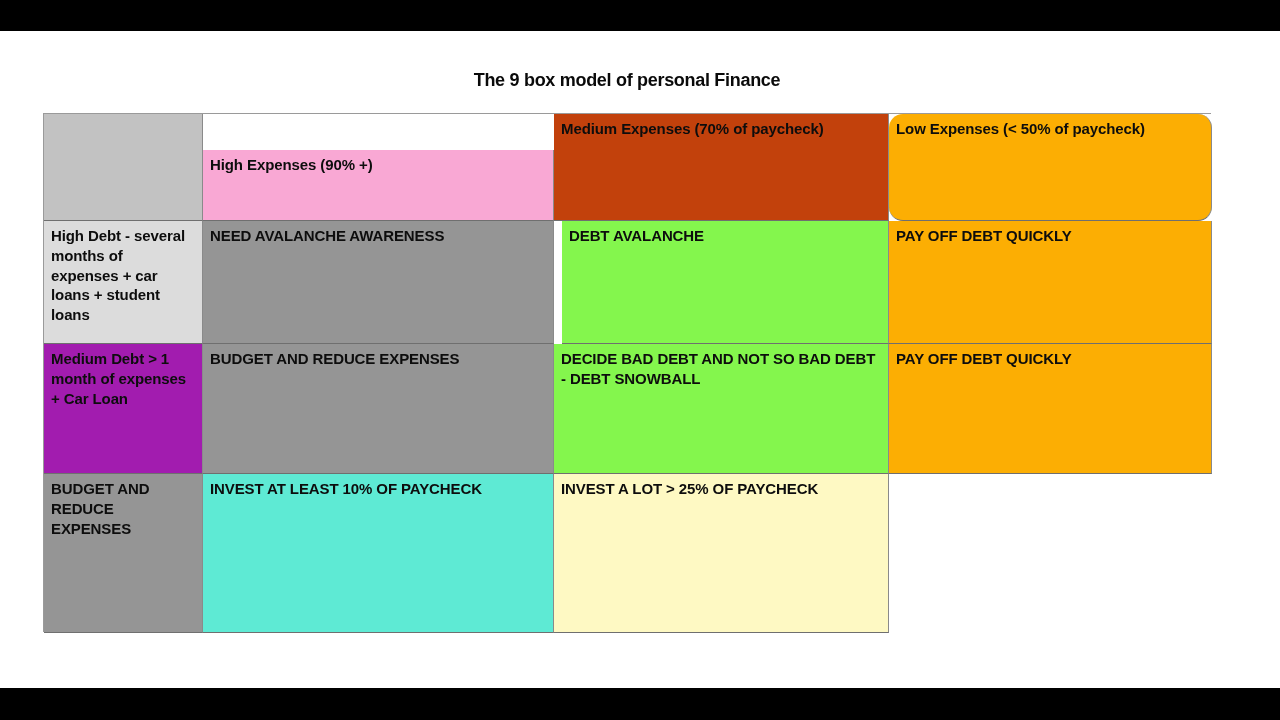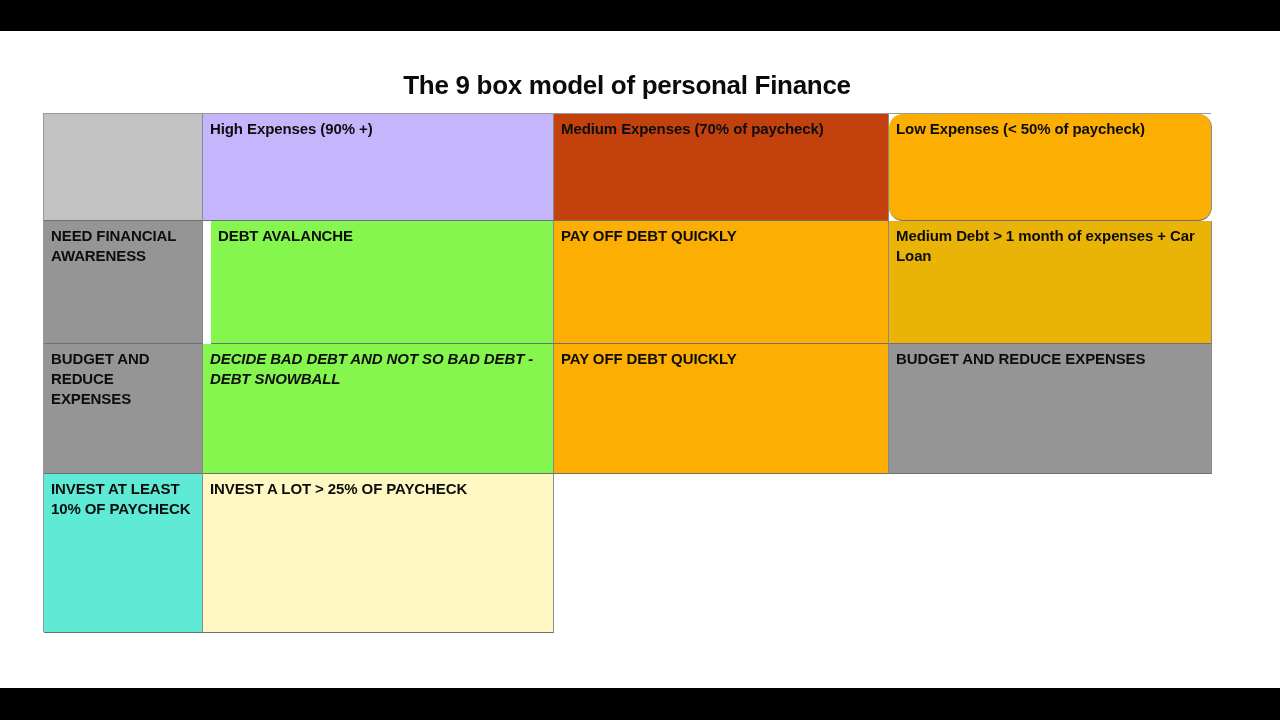--- a/index.html
+++ b/index.html
@@ -14,21 +14,21 @@
   .letterbox {
     position: absolute; left: 0; width: 1280px; background: #000000;
   }
   .letterbox.top { top: 0; height: 31px; }
   .letterbox.bottom { top: 688px; height: 32px; }
 
   .page-title {
     position: absolute;
     top: 70px; left: 43px; width: 1168px;
     text-align: center;
-    font-size: 26px;
+    font-size: 18px;
     font-weight: bold;
     color: #0a0a0a;
     letter-spacing: -0.3px;
   }
 
   .matrix {
     position: absolute;
     left: 43px; top: 113px;
     width: 1168px; height: 519px;
     display: grid;
@@ -52,31 +52,32 @@
 </head>
 <body>
 
 <div class="letterbox top"></div>
 
 <h1 class="page-title">The 9 box model of personal Finance</h1>
 
 <div class="matrix">
 
   <div class="cell" style="background-color: rgb(194, 194, 194);"></div>
-  <div class="cell" style="background-color: #c4b5fd;">High Expenses (90% +)</div>
+  <div class="cell" style="background-color: #f9a8d4; margin-top: 36px;">High Expenses (90% +)</div>
   <div class="cell" style="background-color: #c2410c;">Medium Expenses (70% of paycheck)</div>
   <div class="cell" style="background-color: rgb(252, 174, 3); border-radius: 14px;">Low Expenses (&lt; 50% of paycheck)</div>
 
-  <div class="cell" style="background-color: rgb(149, 149, 149);">NEED FINANCIAL AWARENESS</div>
+  <div class="cell" style="background-color: rgb(220, 220, 220);">High Debt - several months of expenses + car loans + student loans</div>
+  <div class="cell" style="background-color: rgb(149, 149, 149);">NEED AVALANCHE AWARENESS</div>
   <div class="cell" style="background-color: rgb(132, 246, 77); margin-left: 8px;">DEBT AVALANCHE</div>
   <div class="cell" style="background-color: rgb(252, 174, 3);">PAY OFF DEBT QUICKLY</div>
 
-  <div class="cell" style="background-color: #eab308;">Medium Debt &gt; 1 month of expenses + Car Loan</div>
+  <div class="cell" style="background-color: #a21caf;">Medium Debt &gt; 1 month of expenses + Car Loan</div>
   <div class="cell" style="background-color: rgb(149, 149, 149);">BUDGET AND REDUCE EXPENSES</div>
-  <div class="cell" style="background-color: rgb(132, 246, 77); font-style: italic;">DECIDE BAD DEBT AND NOT SO BAD DEBT - DEBT SNOWBALL</div>
+  <div class="cell" style="background-color: rgb(132, 246, 77);">DECIDE BAD DEBT AND NOT SO BAD DEBT - DEBT SNOWBALL</div>
   <div class="cell" style="background-color: rgb(252, 174, 3);">PAY OFF DEBT QUICKLY</div>
 
   <div class="cell" style="background-color: rgb(149, 149, 149);">BUDGET AND REDUCE EXPENSES</div>
   <div class="cell" style="background-color: #5eead4;">INVEST AT LEAST 10% OF PAYCHECK</div>
   <div class="cell" style="background-color: #fef9c3;">INVEST A LOT &gt; 25% OF PAYCHECK</div>
 </div>
 
 <div class="letterbox bottom"></div>
 
 </body></html>

